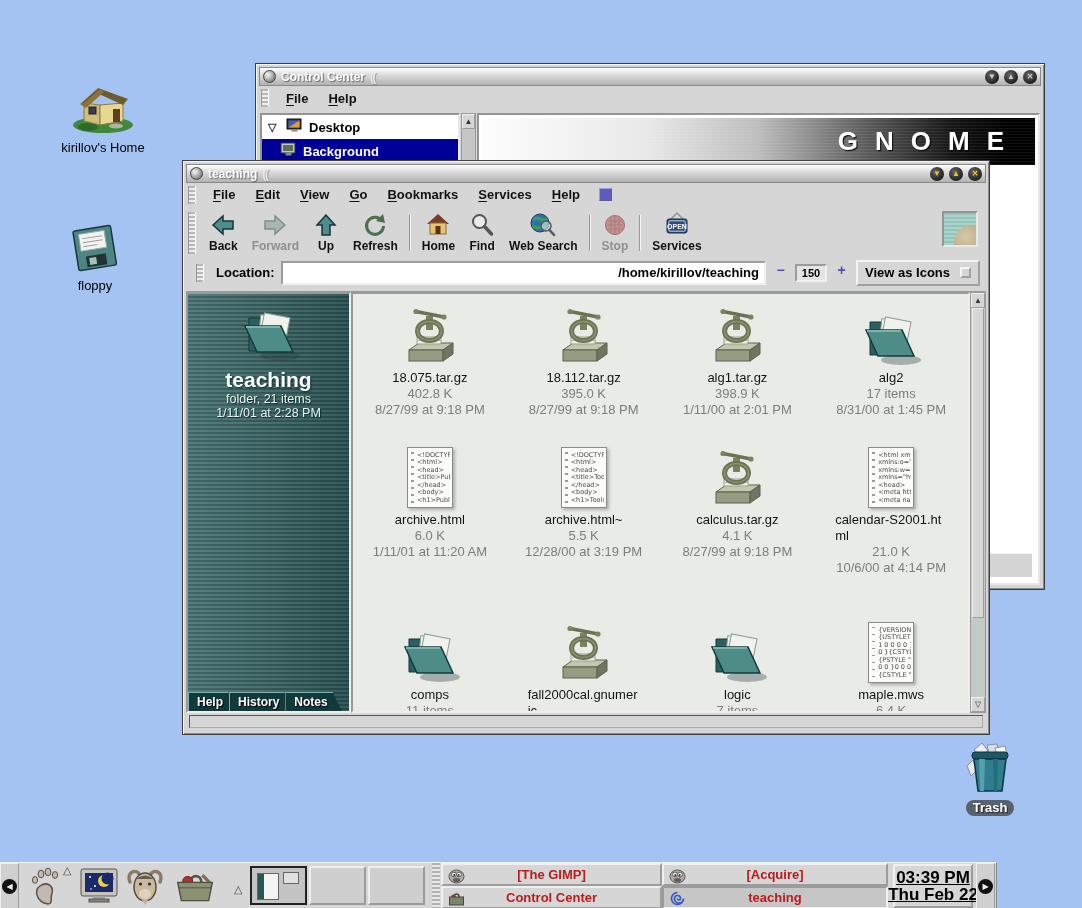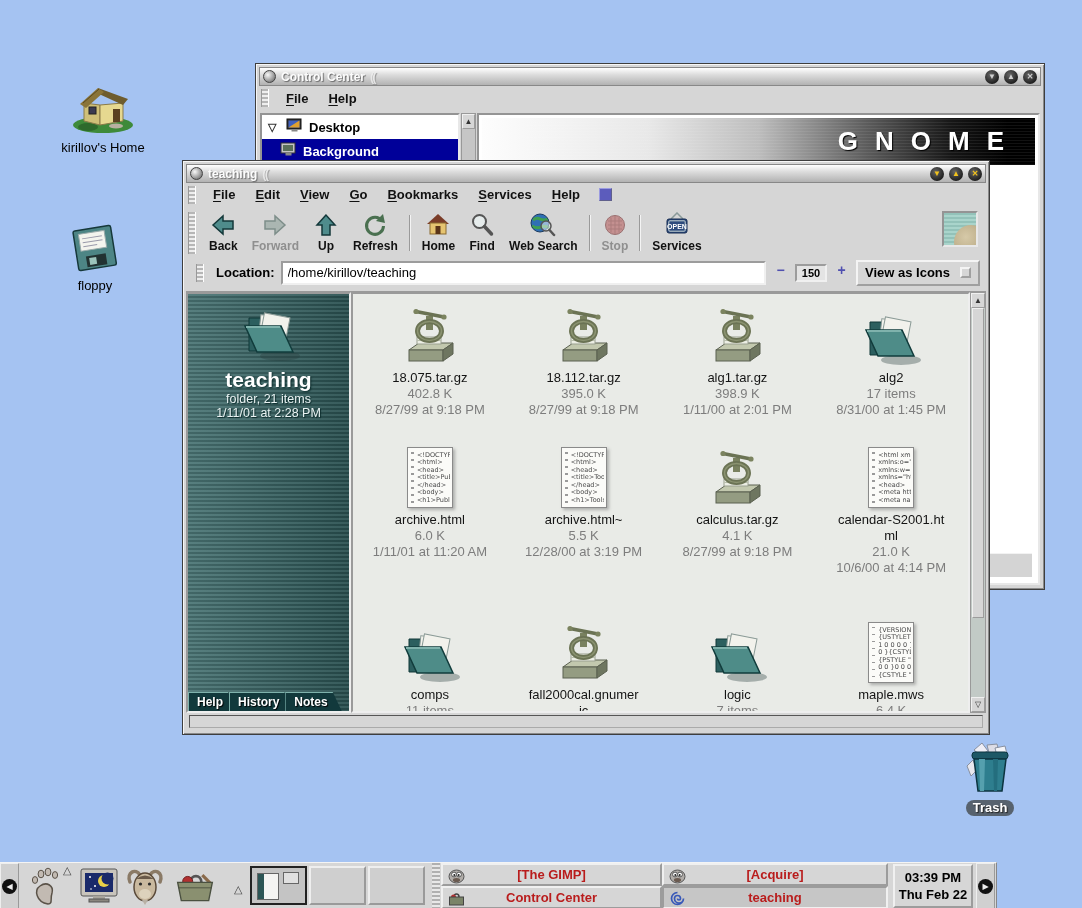--- a/index.html
+++ b/index.html
@@ -61,21 +61,21 @@
   .tbtn .tlabel { font-size:12px; font-weight:bold; color:#111; margin-top:1px; white-space:nowrap; }
   .tbtn.disabled .tlabel { color:#8f8f8f; }
   .tsep { width:2px; height:36px; margin:4px 4px 0 4px; border-left:1px solid #9a9a9a; border-right:1px solid #f4f4f4; }
   #fm-throbber { position:absolute; right:8px; top:5px; width:36px; height:36px; border:2px inset #e8e8e8;
                  background:repeating-linear-gradient(0deg,#a9d4cb 0 2px,#93c2b9 2px 4px); overflow:hidden; }
   #fm-throbber::after { content:""; position:absolute; right:-12px; bottom:-14px; width:34px; height:34px;
                  border-radius:50%; background:radial-gradient(circle at 35% 35%, #d6c9a8, #a6966e); }
   #fm-locbar { height:33px; display:flex; align-items:center; padding:0 6px 0 10px; gap:6px; }
   #fm-loclabel { font-size:13px; font-weight:bold; }
   #fm-locinput { flex:1; height:24px; border:2px inset #f0f0f0; background:#fff;
-                 font-family:"Liberation Sans",sans-serif; font-size:13px; font-weight:normal; padding:0 5px; }
+                 font-family:"Liberation Sans",sans-serif; font-size:13px; font-weight:bold; padding:0 5px;text-align:right; }
   .zoombtn { width:17px; height:17px; background:#d6d6d6; border:none; color:#5050b0;
              font-size:14px; font-weight:bold; line-height:13px; text-align:center; }
   #fm-zoomlevel { width:32px; height:18px; border:2px inset #f0f0f0; background:#e4e4e4;
                   font-size:11px; font-weight:bold; text-align:center; line-height:15px; }
   #fm-viewmode { width:124px; height:26px; border:2px outset #f4f4f4; background:#d6d6d6; display:flex;
                  align-items:center; padding:0 7px; font-size:13px; font-weight:bold;justify-content:center; }
   #fm-viewmode .omi { margin-left:auto; width:11px; height:11px; border:2px outset #f4f4f4; background:#d6d6d6; }
 
   #fm-content { position:absolute; left:3px; right:3px; top:130px; bottom:21px; display:flex; border-top:1px solid #9a9a9a; }
   
@@ -91,21 +91,21 @@
             padding:0 14px 0 8px; margin-right:-8px; border-top:1px solid #7fb2ac; border-left:1px solid #7fb2ac;
             clip-path:polygon(0 0, calc(100% - 9px) 0, 100% 100%, 0 100%); text-shadow:1px 1px 1px #000; }
   
   #fm-files { flex:1; background:#e9ebe7; border:2px inset #eee; overflow:hidden; }
   .frow { display:flex; }
   .frow-1 { height:133px; } .frow-2 { height:182px; }
   .fcell { flex:1; display:flex; flex-direction:column; align-items:center; }
   .frow-1 .fcell { padding-top:10px; } .frow-2 .fcell { padding-top:9px; } .frow-3 .fcell { padding-top:8px; }
   .ficon { display:flex; align-items:flex-end; justify-content:flex-start; }
   .frow-1 .ficon { height:62px; } .frow-2 .ficon { height:72px; } .frow-3 .ficon { height:66px; }
-  .fname { font-size:13px; color:#141414; text-align:center; line-height:16px; max-width:112px;
+  .fname { font-size:13px; color:#141414; text-align:left; line-height:16px; max-width:112px;
            word-break:break-all; margin-top:4px; }
   .fmeta { font-size:13px; color:#7d7d7d; text-align:center; line-height:16px; max-width:130px; }
   
   .paper { position:relative; width:46px; background:#fbfbf8; border:1px solid #8a8a8a;
            box-shadow:2px 2px 3px rgba(60,60,60,.35); padding:4px 2px 3px 9px; }
   .paper::before { content:""; position:absolute; left:3px; top:4px; bottom:4px; width:3px;
            background:repeating-linear-gradient(180deg,#9a9a9a 0 1.5px, transparent 1.5px 7px); }
   .pline { font-size:6.5px; line-height:7.5px; color:#4a4a4a; white-space:nowrap; overflow:hidden;
            font-family:"DejaVu Sans",sans-serif; }
   
@@ -142,21 +142,21 @@
   #psep { position:absolute; left:432px; top:0; width:8px; height:46px;
           background:repeating-linear-gradient(180deg,#b0b0b0 0 2px,#e8e8e8 2px 4px); }
   #tasks { position:absolute; left:441px; top:0; display:grid; grid-template-columns:221px 226px; grid-template-rows:23px 23px; }
   .taskbtn { border:2px outset #f0f0f0; background:#d6d6d6; position:relative;
              display:flex; align-items:center; justify-content:center; }
   .taskbtn.active { border:2px inset #f0f0f0; background:#c6c6c6; }
   .taskbtn .ticon16 { position:absolute; left:5px; top:2px; }
   .taskbtn .tklabel { font-size:13px; font-weight:bold; color:#b91c1c; }
   #clock { position:absolute; left:893px; top:1px; width:80px; height:44px; border:2px outset #f0f0f0;
            background:#d6d6d6; display:flex; flex-direction:column; align-items:center; justify-content:center; }
-  #clock .cline { font-size:13px; font-weight:bold; line-height:17px; white-space:nowrap; }
+  #clock .cline { font-size:17px; font-weight:bold; line-height:17px; white-space:nowrap;text-decoration:underline; }
 </style>
 </head>
 <body>
 
 <div class="dicon" id="home-icon" style="left:48px; top:76px; width:110px;">
   <span id="home-icon-art"><svg width="66" height="58" viewBox="0 0 66 58">
         <ellipse cx="33" cy="49" rx="30" ry="8" fill="#3e8a3a"></ellipse>
         <ellipse cx="18" cy="51" rx="10" ry="4" fill="#2e6a2c"></ellipse>
         <polygon points="14,27 14,45 30,49 30,29" fill="#cfc078" stroke="#8a7a48"></polygon>
         <polygon points="30,29 30,49 53,45 53,27" fill="#e6d890" stroke="#8a7a48"></polygon>

